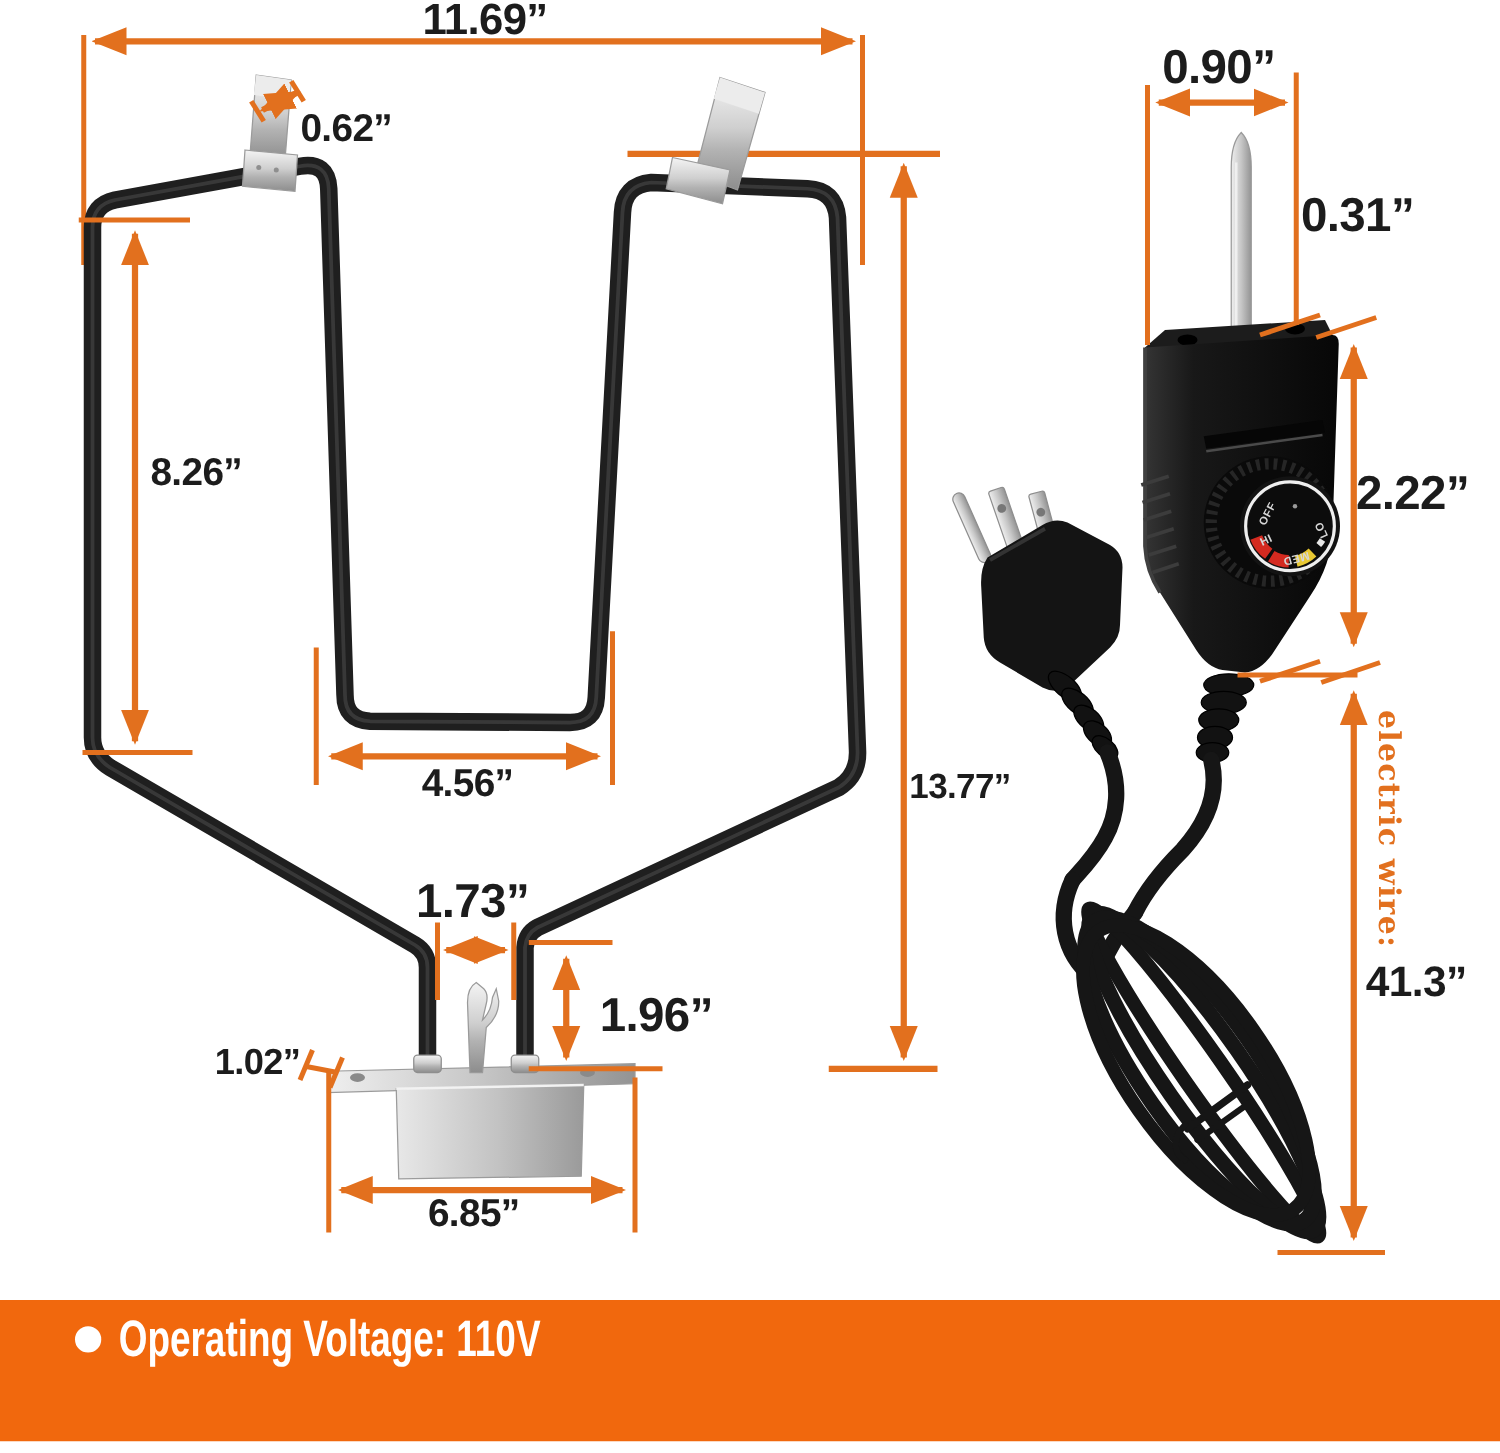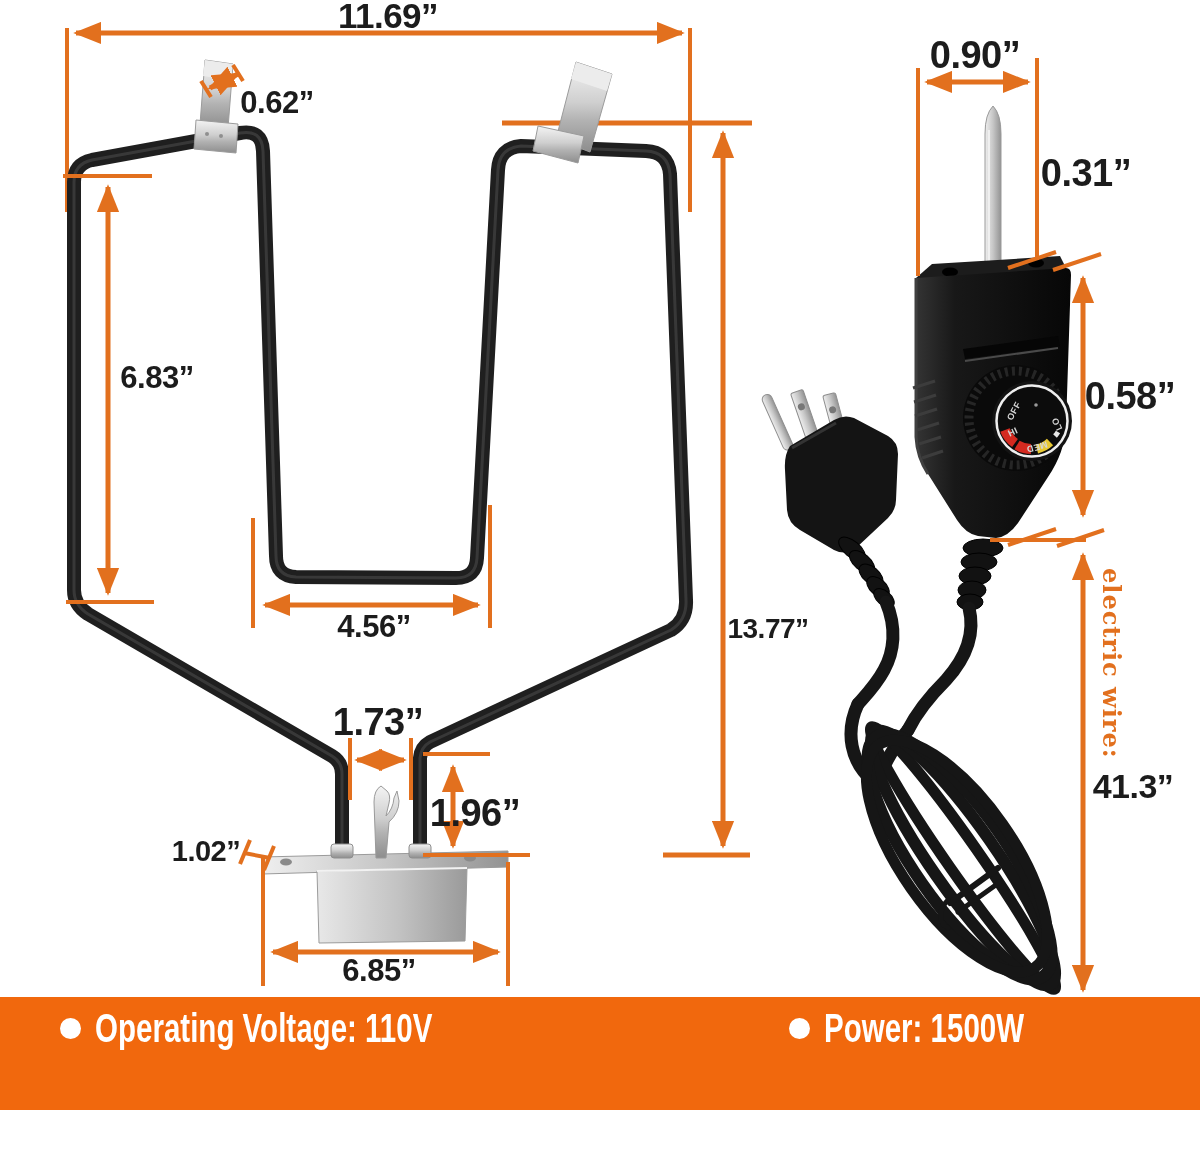--- a/index.html
+++ b/index.html
@@ -12,31 +12,31 @@
   .dth{stroke:var(--accent);stroke-width:5;fill:none}
   .mk{fill:var(--accent)}
   .dim{position:absolute;transform:translate(-50%,-50%);font-weight:700;color:var(--ink);
        white-space:nowrap;letter-spacing:-0.5px;font-size:38px}
   #d-element-width{left:388px;top:16px;font-size:35px}
   #d-clip-width{left:277px;top:103px;font-size:31px}
   #d-side-height{left:157px;top:378px;font-size:31px}
   #d-inner-width{left:374px;top:627px;font-size:31px}
   #d-overall-height{left:768px;top:629px;font-size:28px}
   #d-terminal-spacing{left:378px;top:722px}
-  #d-terminal-length{left:475px;top:813px}
+  #d-terminal-length{left:525px;top:813px}
   #d-plate-thickness{left:206px;top:851px;font-size:29px}
   #d-base-width{left:379px;top:971px;font-size:31px}
   #d-controller-width{left:975px;top:55px}
   #d-probe-size{left:1086px;top:173px}
   #d-controller-height{left:1130px;top:396px}
   #d-wire-length{left:1133px;top:786px;font-size:34px}
   #wire-label{position:absolute;left:1097px;top:568px;writing-mode:vertical-rl;text-orientation:sideways;
        font-family:"DejaVu Serif",serif;font-weight:700;font-size:24px;letter-spacing:1px;color:var(--accent);white-space:nowrap}
   .dial-label{position:absolute;color:#d6d6d6;font-size:9px;font-weight:700;letter-spacing:.5px}
-  .banner{position:absolute;left:0;top:997px;width:1200px;height:113px;background:var(--banner)}
+  .banner{position:absolute;left:0;top:1040px;width:1200px;height:113px;background:var(--banner)}
   .spec-row{position:absolute;display:flex;align-items:center;height:44px}
   .bullet{width:21px;height:21px;border-radius:50%;background:#fff;flex:0 0 auto;margin-right:14px}
   .spec-text{color:#fff;font-weight:700;font-size:41px;letter-spacing:0;transform:scaleX(.72);transform-origin:left center;white-space:nowrap}
   #spec-voltage{left:60px;top:9px}
   #spec-temp{left:60px;top:62px}
   #spec-power{left:789px;top:9px}
 </style>
 </head>
 <body>
 
@@ -233,42 +233,38 @@
         <path class="dt" d="M1057,546 L1104,530"></path>
 
     <path class="dt" d="M990,540 H1086"></path>
     <path class="dl" d="M1083,555 V990" marker-start="url(#ar)" marker-end="url(#ar)"></path>
     <path class="dt" d="M1022,1002 H1108"></path>
   </g>
 </svg>
 
 <div class="dim" id="d-element-width">11.69”</div>
 <div class="dim" id="d-clip-width">0.62”</div>
-<div class="dim" id="d-side-height">6.83”</div>
+<div class="dim" id="d-side-height">8.26”</div>
 <div class="dim" id="d-inner-width">4.56”</div>
 <div class="dim" id="d-overall-height">13.77”</div>
 <div class="dim" id="d-terminal-spacing">1.73”</div>
 <div class="dim" id="d-terminal-length">1.96”</div>
 <div class="dim" id="d-plate-thickness">1.02”</div>
 <div class="dim" id="d-base-width">6.85”</div>
 <div class="dim" id="d-controller-width">0.90”</div>
 <div class="dim" id="d-probe-size">0.31”</div>
-<div class="dim" id="d-controller-height">0.58”</div>
+<div class="dim" id="d-controller-height">2.22”</div>
 <div class="dim" id="d-wire-length">41.3”</div>
 <div id="wire-label">electric wire:</div>
 
 <span class="dial-label" style="left:1014px;top:411px;transform:translate(-50%,-50%) rotate(-62deg)">OFF</span>
 <span class="dial-label" style="left:1013px;top:432px;transform:translate(-50%,-50%) rotate(-25deg)">HI</span>
 <span class="dial-label" style="left:1037px;top:447px;transform:translate(-50%,-50%) rotate(165deg)">MED</span>
 <span class="dial-label" style="left:1057px;top:424px;transform:translate(-50%,-50%) rotate(-115deg)">LO</span>
 
 <div class="banner">
   <div class="spec-row" id="spec-voltage">
     <span class="bullet"></span>
     <span class="spec-text">Operating Voltage: 110V</span>
   </div>
-  <div class="spec-row" id="spec-power">
-    <span class="bullet"></span>
-    <span class="spec-text">Power: 1500W</span>
-  </div>
 </div>
 
 </div>
 
 </body></html>

